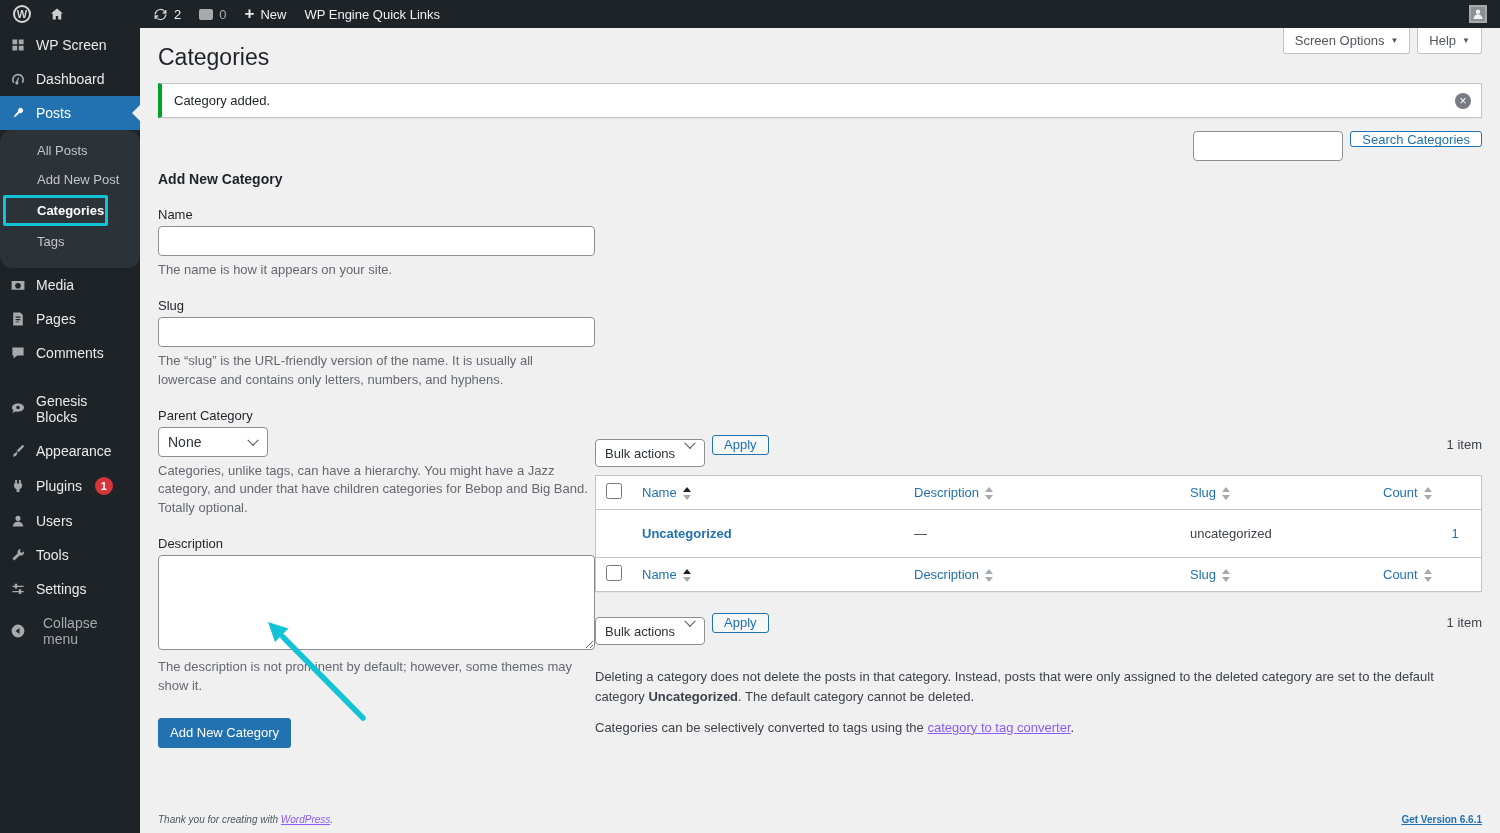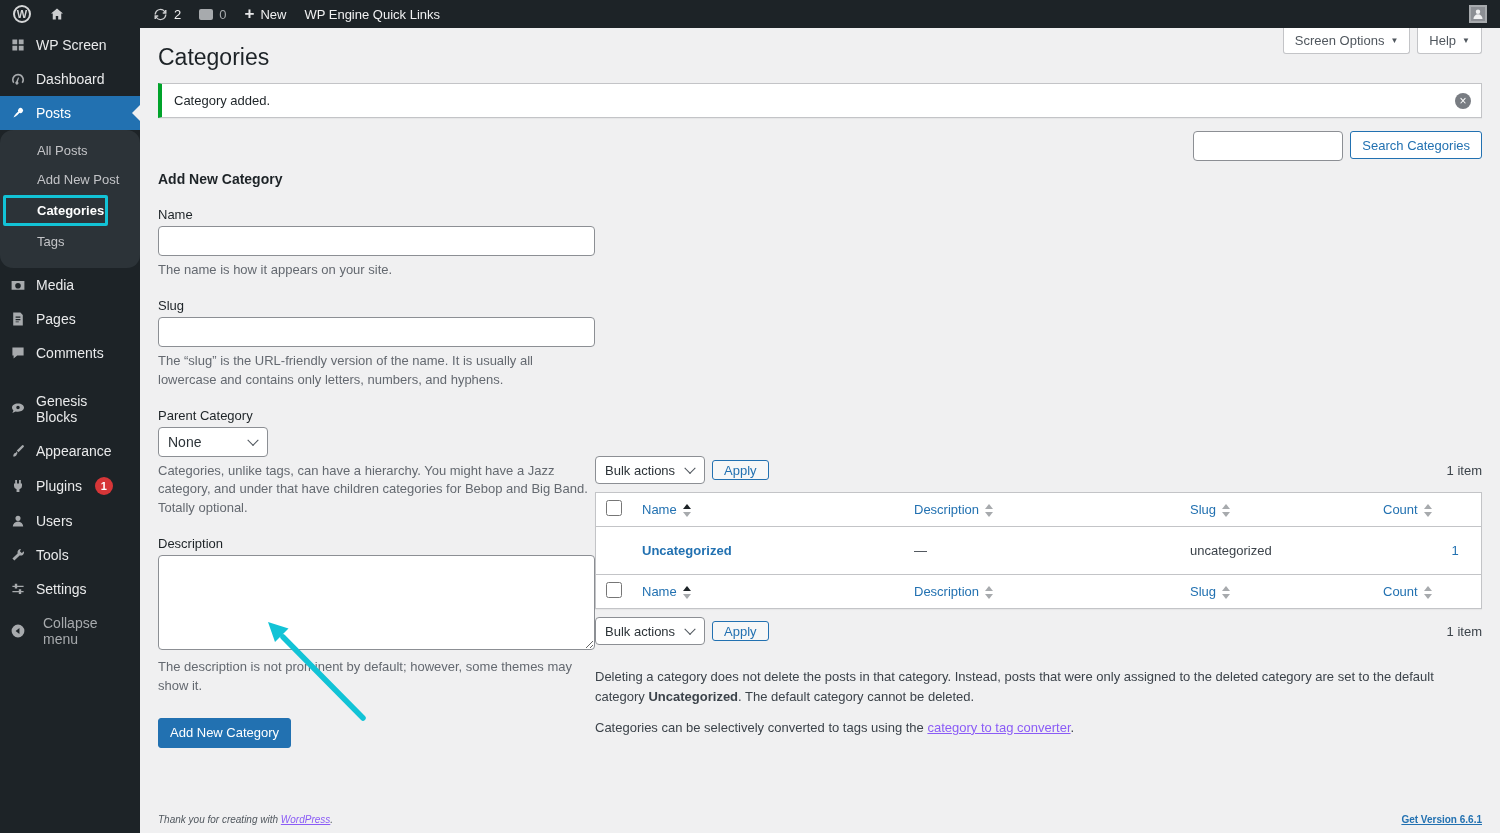--- a/index.html
+++ b/index.html
@@ -37,21 +37,21 @@
   
   .content { position:absolute; left:140px; top:28px; width:1360px; height:805px; background:#f0f0f1; padding:0 18px 0 18px; }
   .meta-links { position:absolute; top:0; right:18px; display:flex; gap:7px; }
   .meta-btn { background:#fff; border:1px solid #c3c4c7; border-top:none; border-radius:0 0 3px 3px; padding:5px 11px 5px; font-size:13px; color:#50575e; display:flex; align-items:center; gap:6px; cursor:pointer; }
   .meta-caret { font-size:8px; color:#50575e; }
   h1.page-title { font-size:23px; font-weight:400; color:#1d2327; padding:16px 0 6px; }
   .notice { background:#fff; border:1px solid #c3c4c7; border-left:4px solid #00a32a; margin-top:6px; padding:9px 38px 9px 12px; position:relative; box-shadow:0 1px 1px rgba(0,0,0,.04); }
   .notice-dismiss { position:absolute; right:10px; top:50%; transform:translateY(-50%); width:16px; height:16px; border-radius:50%; background:#787c82; color:#fff; display:flex; align-items:center; justify-content:center; font-size:12px; line-height:1; cursor:pointer; }
   .search-row { display:flex; justify-content:flex-end; gap:7px; margin:13px 0 8px; }
   .search-input { width:150px; height:30px; border:1px solid #8c8f94; border-radius:4px; background:#fff; padding:0 8px; font-size:13px; }
-  .btn-secondary { background:#f6f7f7; border:1px solid #2271b1; color:#2271b1; border-radius:3px; height:28px; padding:0 11px; font-size:13px; cursor:pointer; font-family:inherit; }
+  .btn-secondary { background:#f6f7f7; border:1px solid #2271b1; color:#2271b1; border-radius:3px; height:16px; padding:0 11px; font-size:13px; cursor:pointer; font-family:inherit; }
   .btn-secondary.white { background:#fff; }
   .btn-primary { background:#2271b1; border:1px solid #2271b1; color:#fff; border-radius:3px; height:30px; padding:0 11px; font-size:13px; font-weight:400; cursor:pointer; font-family:inherit; }
 
   .columns { display:flex; align-items:flex-end; }
   .col-left { width:437px; flex:0 0 437px; }
   .col-right { flex:1; min-width:0; }
 
   
   .form-title { font-size:14px; font-weight:bold; padding:2px 0 12px; }
   .form-field { margin-bottom:2px; }
@@ -59,21 +59,21 @@
   .text-input { width:100%; height:30px; border:1px solid #8c8f94; border-radius:4px; background:#fff; padding:0 8px; font-size:14px; }
   .help { color:#646970; font-size:13px; line-height:1.45; padding:5px 0 8px; }
   .select-wrap { position:relative; display:inline-block; }
   .select-wrap select { appearance:none; -webkit-appearance:none; border:1px solid #8c8f94; border-radius:4px; background:#fff; height:30px; padding:0 28px 0 9px; font-size:14px; font-family:inherit; color:#2c3338; cursor:pointer; }
   .select-wrap::after { content:""; position:absolute; right:11px; top:50%; width:7px; height:7px; border-right:1.6px solid #50575e; border-bottom:1.6px solid #50575e; transform:translateY(-72%) rotate(45deg); pointer-events:none; }
   textarea.desc { width:100%; height:95px; border:1px solid #8c8f94; border-radius:4px; background:#fff; padding:6px 8px; font-size:14px; resize:vertical; font-family:inherit; }
   .submit-row { margin-top:14px; }
 
   
   .tablenav { display:flex; align-items:center; gap:7px; margin-bottom:8px; }
-  .tablenav .select-wrap select { height:28px; font-size:13px; }
+  .tablenav .select-wrap select { height:28px; font-size:13px;margin-top:17px; }
   .tablenav .btn-secondary { height:20px; }
   .item-count { margin-left:auto; color:#3c434a; font-size:13px; }
   table.wp-list { width:100%; border-collapse:collapse; background:#fff; border:1px solid #c3c4c7; box-shadow:0 1px 1px rgba(0,0,0,.04); }
   table.wp-list th { text-align:left; font-weight:400; font-size:13px; padding:7px 10px; color:#2271b1; }
   table.wp-list thead th { border-bottom:1px solid #c3c4c7; }
   table.wp-list tfoot th { border-top:1px solid #c3c4c7; }
   table.wp-list td { padding:16px 10px; font-size:13px; color:#3c434a; vertical-align:top; }
   .col-cb { width:33px; padding-left:10px; }
   .row-alt { background:#f6f7f7; }
   .row-title { color:#2271b1; font-weight:bold; cursor:pointer; }

